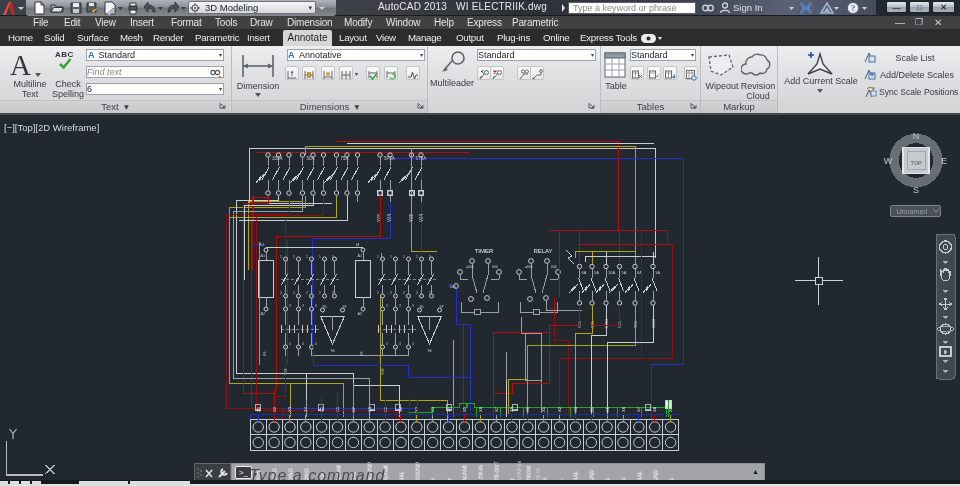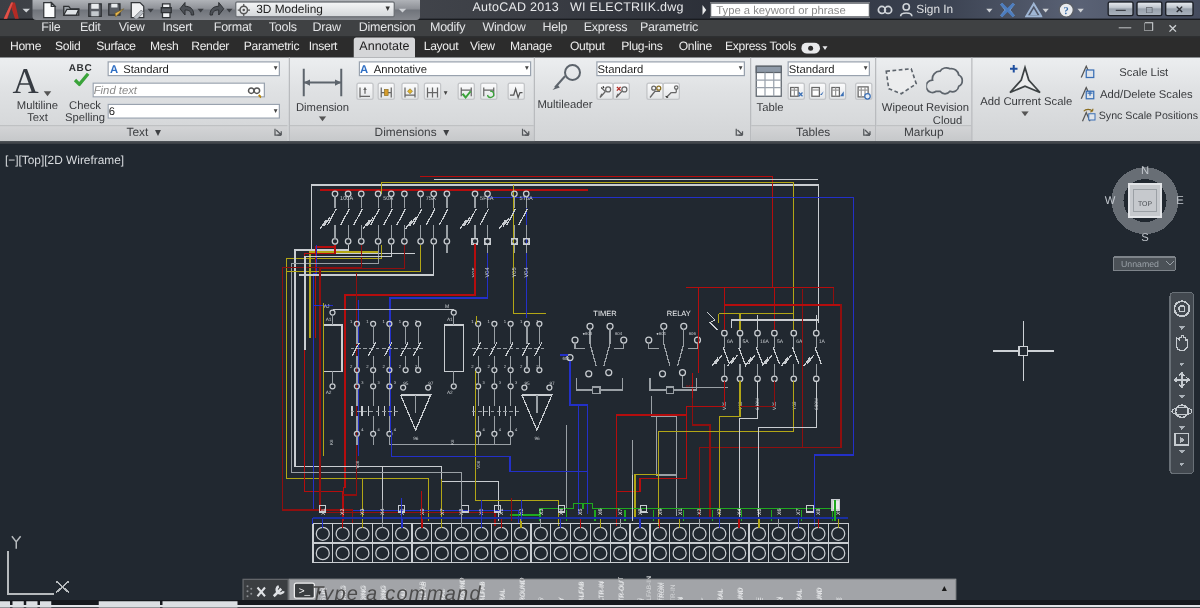--- a/index.html
+++ b/index.html
@@ -1,20 +1,20 @@
 <!DOCTYPE html>
 <html><head>
 <meta charset="utf-8">
 <style>
 *{margin:0;padding:0;box-sizing:border-box}
 body{font-family:"Liberation Sans",sans-serif;background:#000}
 #root{position:relative;width:960px;height:486px;overflow:hidden;background:#212830}
 .abs{position:absolute}
 
-#titlebar{position:absolute;left:0;top:0;width:960px;height:16px;
+#titlebar{position:absolute;left:0;top:0;width:876px;height:16px;
  background:linear-gradient(90deg,#3c3f45 0%,#4a4d53 20%,#3a3d44 45%,#2b2f38 60%,#3a4150 78%,#5a6275 90%,#454c5e 100%);
  border-bottom:1px solid #191b1f}
 #qatbg{position:absolute;left:26px;top:0;width:310px;height:16px;
  background:linear-gradient(180deg,#b0b3b8 0%,#8d9096 45%,#70747b 50%,#85888e 100%);border-radius:0 0 3px 3px}
 .ticon{position:absolute;top:1px;width:14px;height:14px}
 #wsbox{position:absolute;left:188px;top:1px;width:128px;height:13px;background:linear-gradient(180deg,#f4f5f6,#d5d8db);
  border:1px solid #6f7378;border-radius:2px;font-size:9.5px;color:#222;line-height:12px;padding-left:16px}
 #title-text{position:absolute;left:378px;top:1px;font-size:10px;color:#e9eaec;letter-spacing:.2px}
 #searchbox{position:absolute;left:568px;top:1.5px;width:128px;height:12.5px;background:#fff;border:1px solid #5a5e64;
  font-size:9px;color:#8a8a8a;line-height:11px;padding-left:4px}
@@ -898,21 +898,21 @@
       </svg>
  <div class="lbl" style="left:4px;top:34px;width:52px">Multiline<br>Text</div>
  <div class="abs" style="left:55px;top:4px;font-size:8px;font-weight:bold;color:#2e3133;letter-spacing:.5px">ABC</div>
  <svg class="abs" style="left:58px;top:12px" width="14" height="11" viewBox="0 0 14 11">
         <path d="M2 6 L5.5 9.5 L12.5 1" fill="none" stroke="#3aa33a" stroke-width="2.6"></path>
       </svg>
  <div class="lbl" style="left:50px;top:34px;width:36px">Check<br>Spelling</div>
  <div class="combo" style="left:86px;top:3px;width:138px"><svg width="9" height="9" style="vertical-align:-1px">
           <text x="1" y="8" font-size="9" font-weight="bold" fill="#2f6fc4" font-family="Liberation Sans">A</text>
         </svg> Standard<span class="dd">▾</span></div>
- <div class="combo" style="left:74px;top:20px;width:138px;font-style:italic;color:#8a8a8a">Find text
+ <div class="combo" style="left:86px;top:20px;width:138px;font-style:italic;color:#8a8a8a">Find text
    <svg width="12" height="11" style="position:absolute;right:2px;top:1px" viewBox="0 0 12 11">
           <circle cx="4" cy="4.5" r="2.2" fill="none" stroke="#555" stroke-width="1.2"></circle>
           <circle cx="8.5" cy="4.5" r="2.2" fill="none" stroke="#555" stroke-width="1.2"></circle>
           <path d="M10 8 l2 2" stroke="#b8860b" stroke-width="1.5"></path>
         </svg>
  </div>
  <div class="combo" style="left:86px;top:37px;width:138px">6<span class="dd">▾</span></div>
  <div class="cap" style="left:0px;width:230px">Text &nbsp;▾</div>
  <svg class="abs" style="left:219px;top:56px" width="8" height="8" viewBox="0 0 8 8">
         <path d="M1 1 L1 6 L6 6" fill="none" stroke="#55585c"></path>

